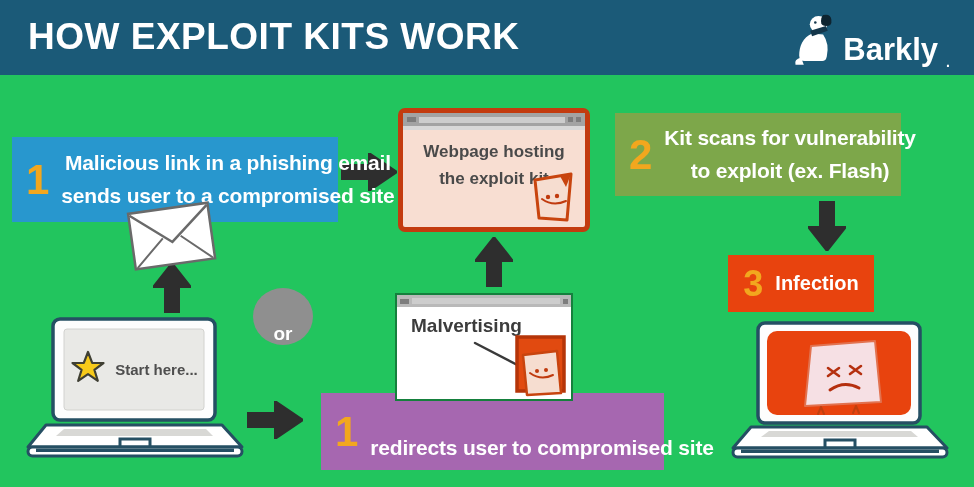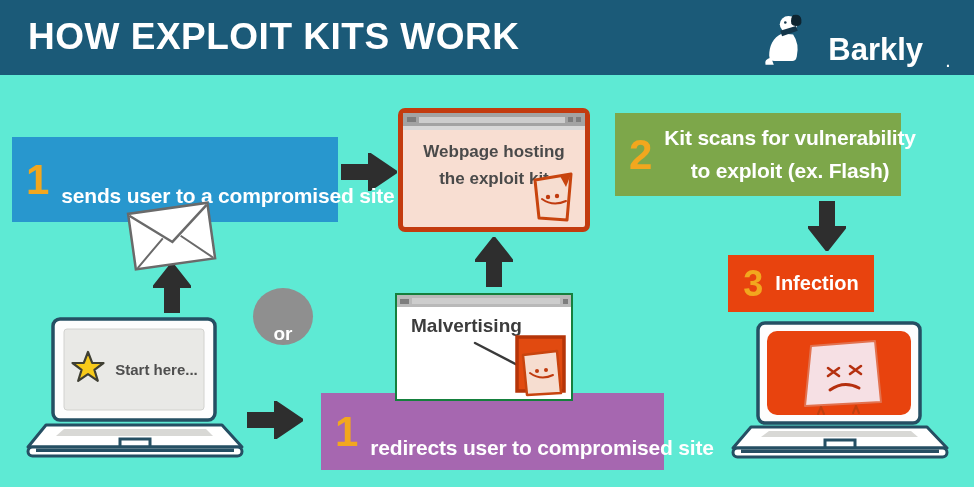--- a/index.html
+++ b/index.html
@@ -1,22 +1,22 @@
 <!DOCTYPE html>
 <html><head>
 <meta charset="utf-8">
 <style>
   html,body{margin:0;padding:0;background:#fff;}
-  .stage{position:relative;width:974px;height:487px;background:#5eead4;overflow:hidden;
+  .stage{position:relative;width:974px;height:487px;background:#22c55e;overflow:hidden;
          font-family:"Liberation Sans",sans-serif;font-weight:bold;}
 
   
   .header{position:absolute;left:0;top:0;width:974px;height:75px;background:#1b5a78;}
   .title{position:absolute;left:28px;top:16px;font-size:37px;color:#fff;letter-spacing:.5px;}
-  .logo{position:absolute;right:24px;top:12px;display:flex;align-items:flex-end;gap:22px;}
+  .logo{position:absolute;right:24px;top:12px;display:flex;align-items:flex-end;gap:7px;}
   .brand{font-size:31px;color:#fff;line-height:1.3;}
   .brand-mark{font-size:14px;color:#fff;margin-left:1px;}
 
   
   .step-box{position:absolute;display:flex;align-items:center;color:#fff;padding:0 10px 0 14px;box-sizing:border-box;}
   .step-num{font-size:42px;color:#f2a71e;margin-right:12px;line-height:1;flex:0 0 auto;}
   .step-text{flex:1;text-align:center;font-size:21px;line-height:1.55;letter-spacing:-.2px;white-space:nowrap;}
   .box-blue{left:12px;top:137px;width:326px;height:85px;background:#2897ce;z-index:1;}
   .box-purple{left:321px;top:393px;width:343px;height:77px;background:#a667b0;z-index:1;}
   .box-green{left:615px;top:113px;width:286px;height:83px;background:#7da74a;}
@@ -78,21 +78,21 @@
         </svg>
       </span>
       <span class="brand">Barkly</span>
       <span class="brand-mark">.</span>
     </div>
   </div>
 
   <div class="step-box box-blue">
     <span class="step-num">1</span>
     <span class="step-text">
-      <br>
+      <span>Malicious link in a phishing email</span><br>
       <span>sends user to a compromised site</span>
     </span>
   </div>
 
   <div class="envelope">
     <svg width="84" height="62" viewBox="0 0 84 62">
       <rect x="2" y="2" width="80" height="56" fill="#fff" stroke="#6a6a6a" stroke-width="2.5"></rect>
       <path d="M3 4 L42 36 L81 4" fill="none" stroke="#6a6a6a" stroke-width="2.5"></path>
       <path d="M4 57 L33 31 M80 57 L51 31" fill="none" stroke="#6a6a6a" stroke-width="2"></path>
     </svg>

